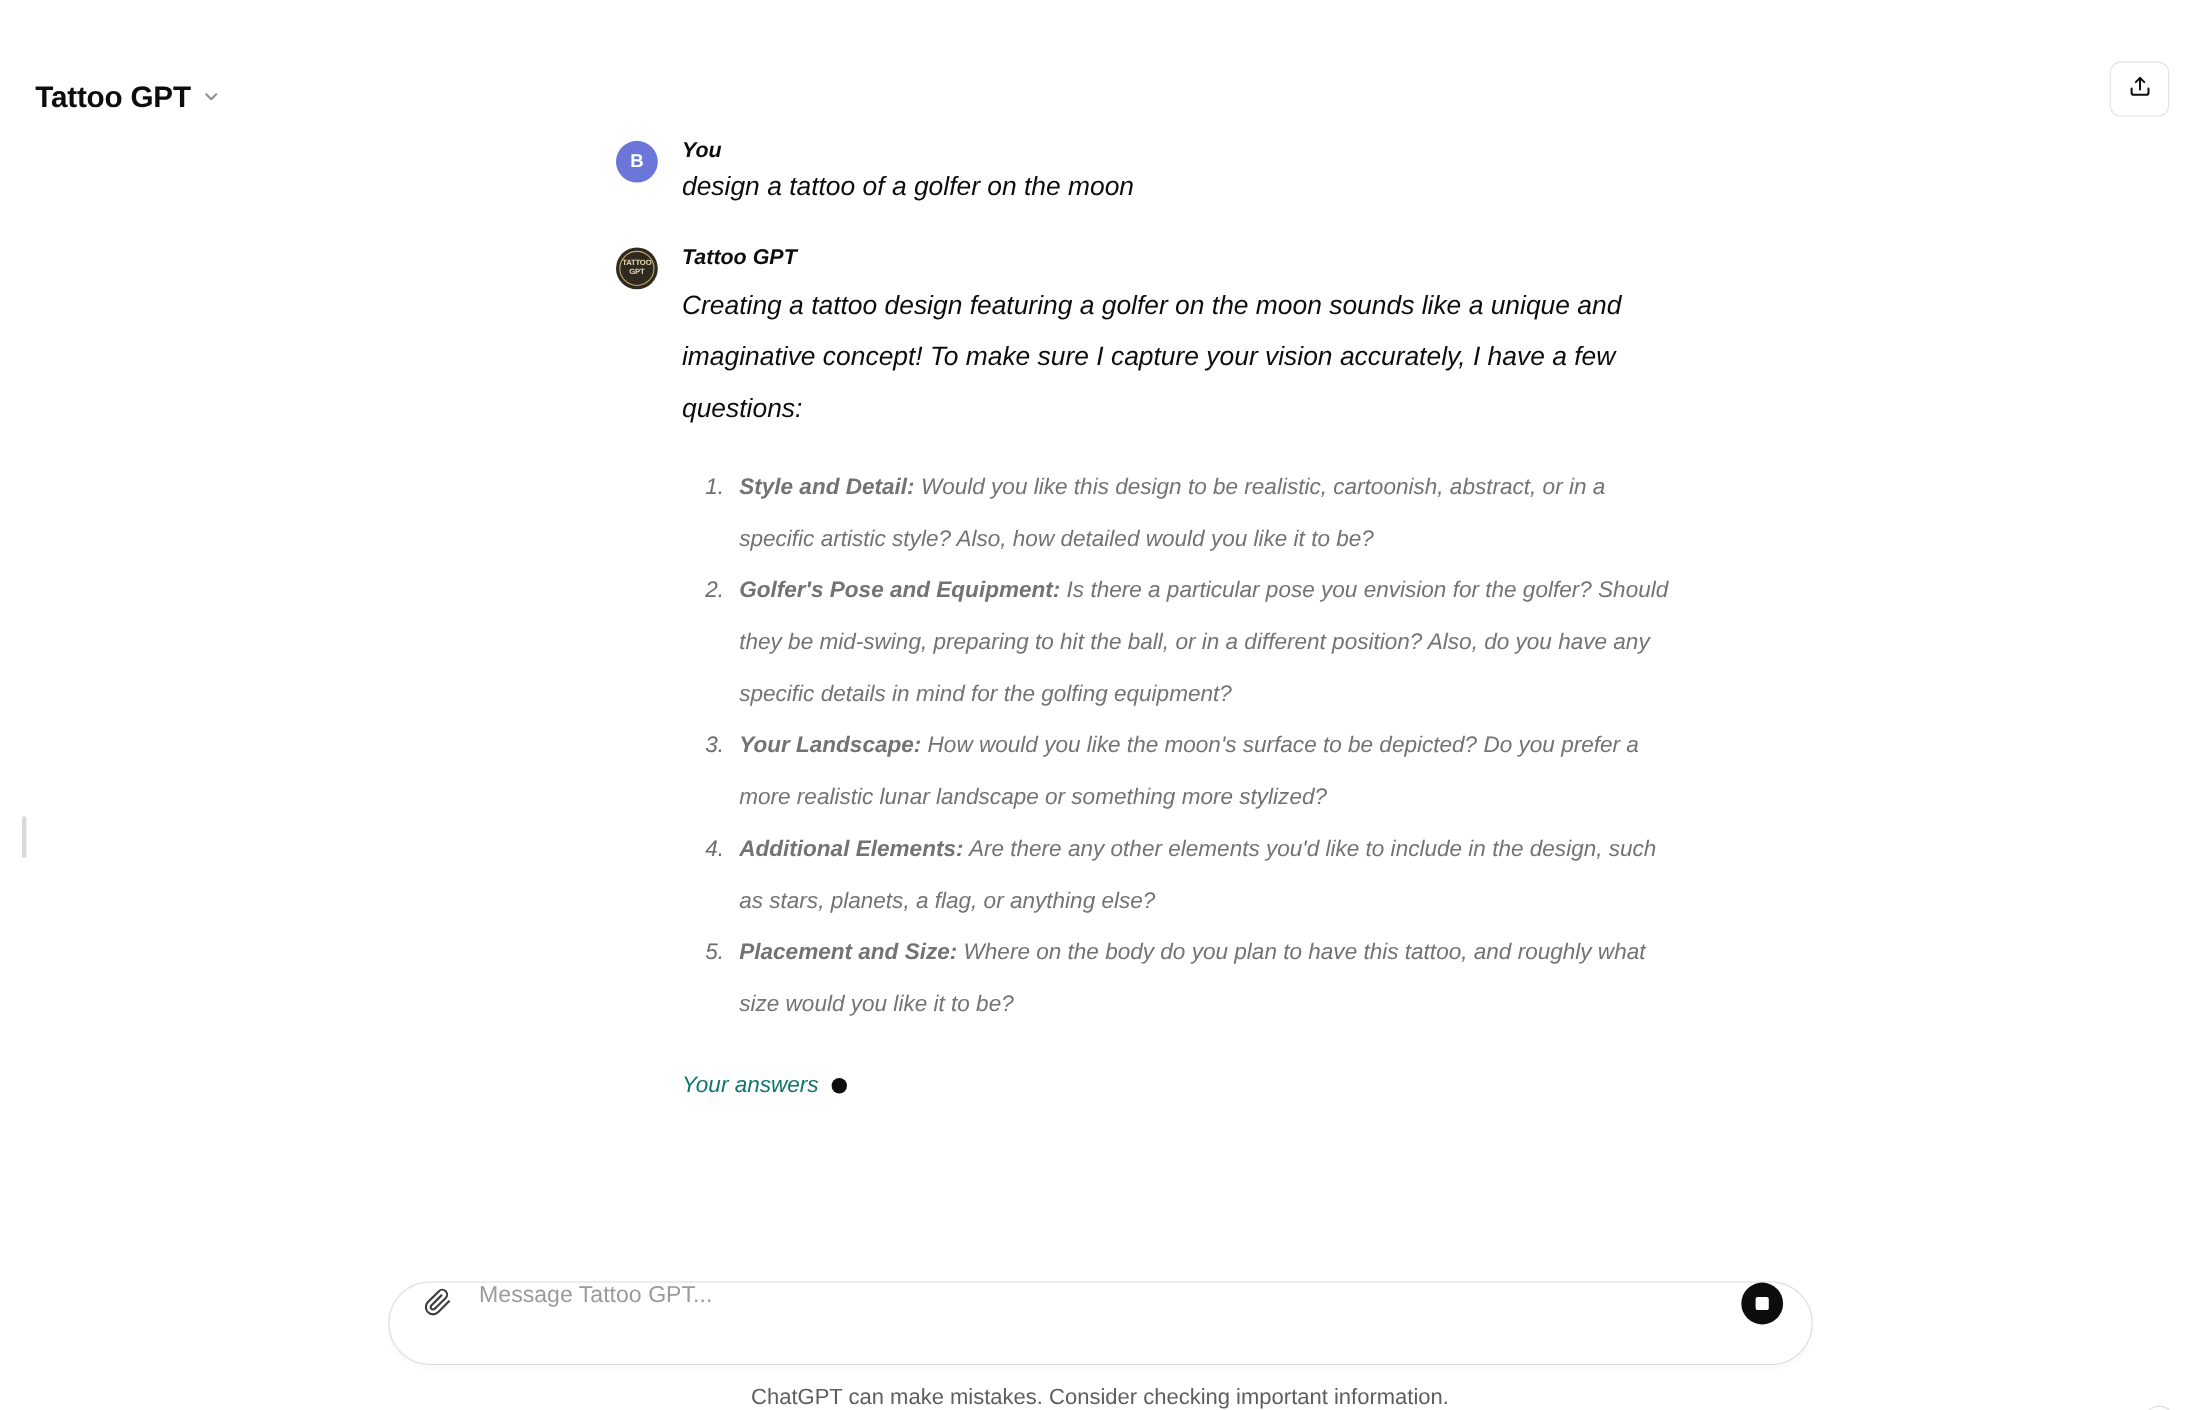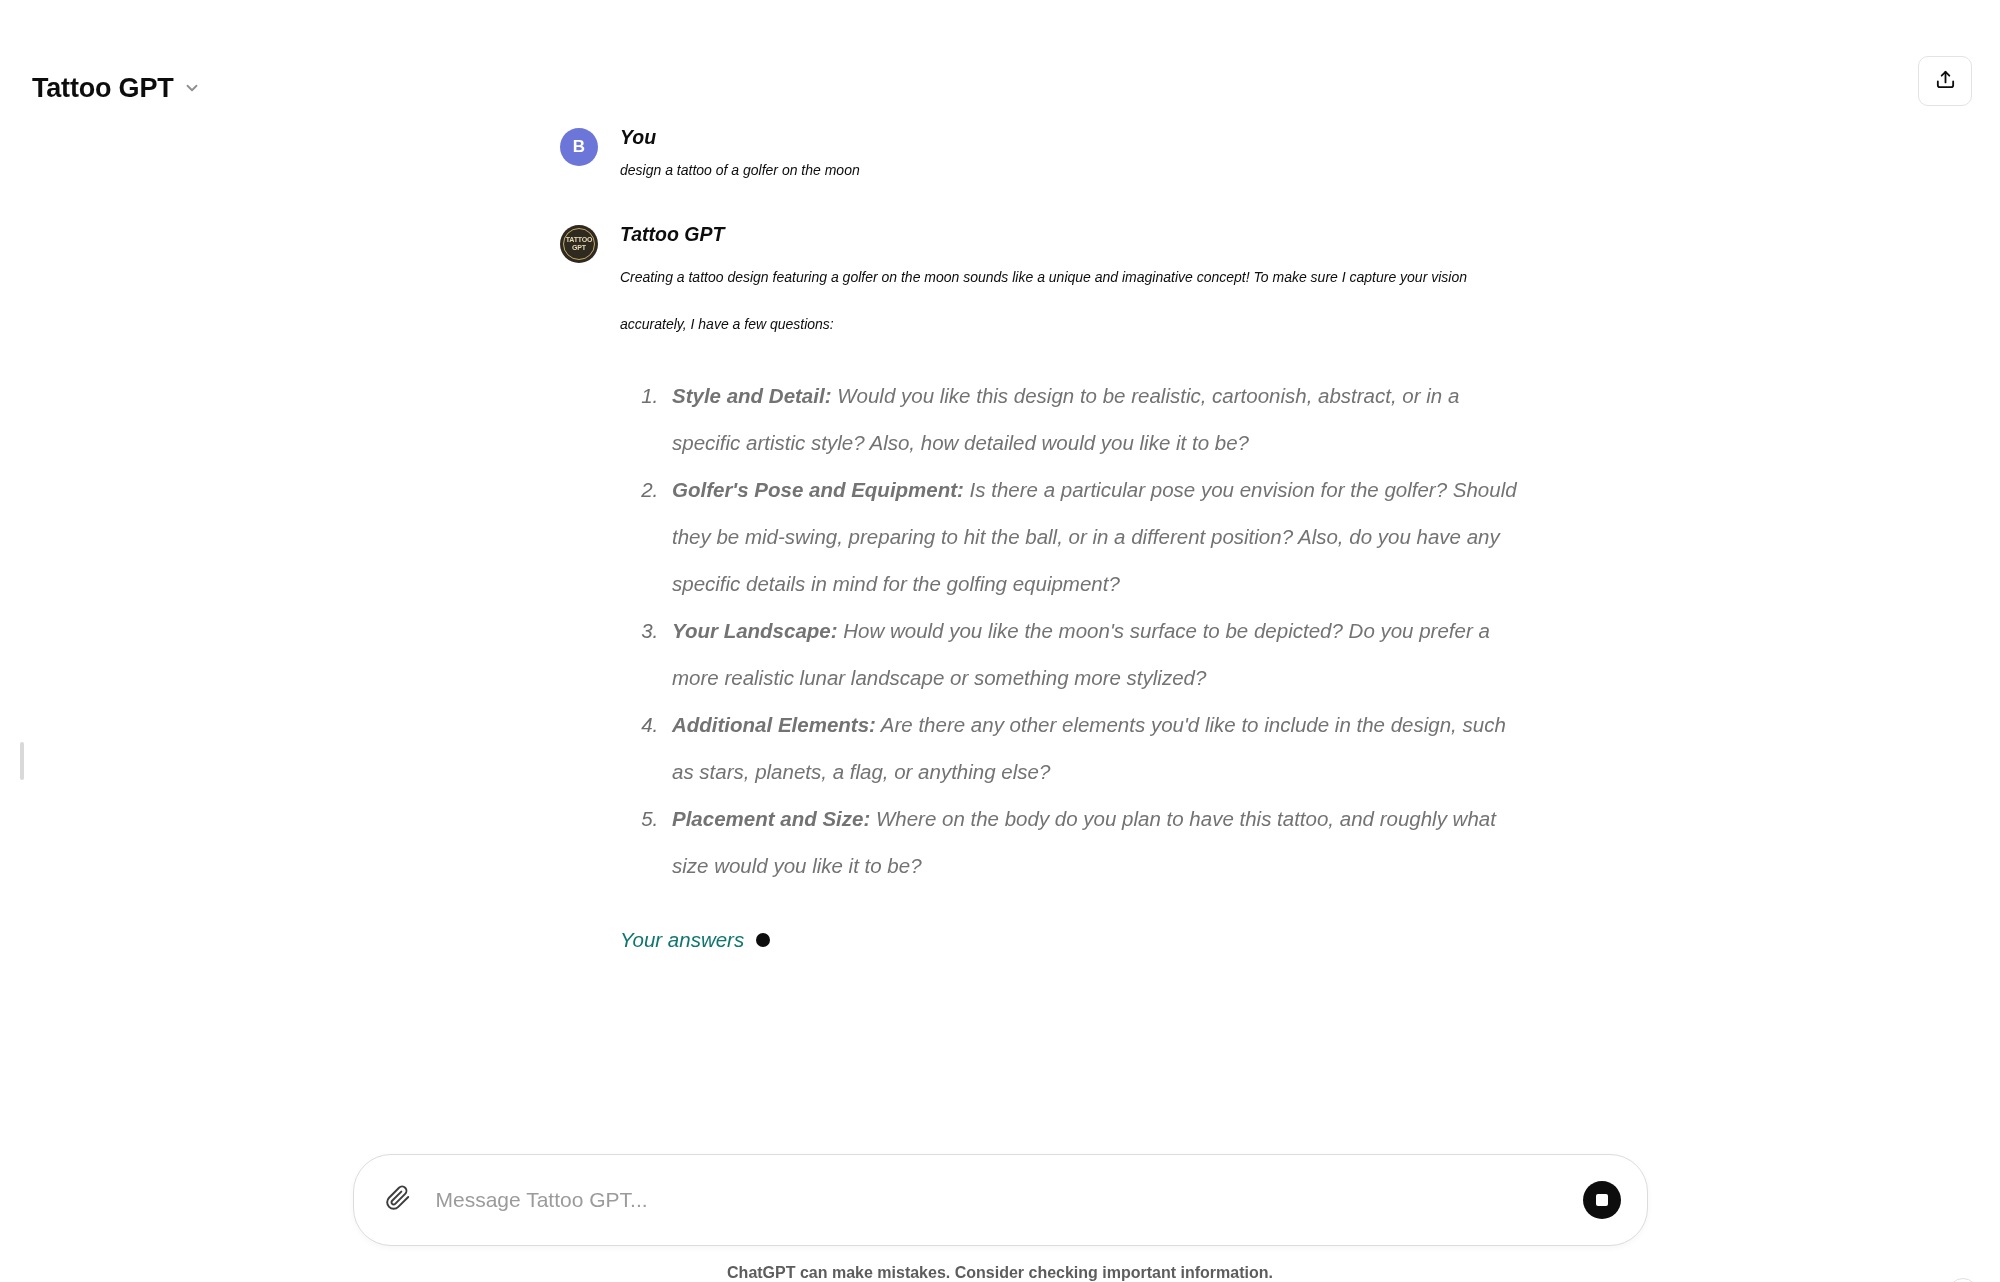--- a/index.html
+++ b/index.html
@@ -124,21 +124,21 @@
 
   .msg-body { flex: 1 1 auto; min-width: 0; padding-top: 2px; font-style: italic; }
   .author {
     font-size: 19.5px;
     font-weight: 700;
     color: #0d0d0d;
     margin-bottom: 7px;
     line-height: 26px;
   }
   .para {
-    font-size: 14px;
+    font-size: 24px;
     line-height: 47px;
     color: #0d0d0d;
   }
   .para.tight { line-height: 26px; }
 
   ol.qlist {
     margin: 24px 0 0 0;
     padding-left: 44px;
     font-size: 20.5px;
     line-height: 47px;
@@ -181,26 +181,26 @@
     position: absolute;
     left: 0;
     bottom: 44px;
     width: 2000px;
     display: flex;
     flex-direction: column;
     align-items: center;
   }
   .composer {
     width: 1295px;
-    height: 92px;
+    height: 76px;
     border: 1px solid #dcdcdc;
     border-radius: 38px;
     background: #ffffff;
     display: flex;
-    align-items: center;
+    align-items: flex-start;
     padding: 0 26px 0 24px;
     box-shadow: 0 2px 6px rgba(0,0,0,0.04);
   }
   .clip-btn {
     width: 40px; height: 40px;
     display: flex; align-items: center; justify-content: center;
     cursor: pointer; color: #3d3d3d;
     flex: 0 0 40px;
   }
   .clip-btn svg { width: 26px; height: 26px; }
@@ -222,22 +222,22 @@
     display: flex; align-items: center; justify-content: center;
     cursor: pointer;
     flex: 0 0 38px;
   }
   .stop-btn .sq {
     width: 12px; height: 12px; border-radius: 2px; background: #ffffff;
   }
 
   .disclaimer {
     margin-top: 18px;
-    font-size: 16px;
-    font-weight: 700;
+    font-size: 20px;
+    font-weight: 400;
     color: #5d5d5d;
     text-align: center;
   }
 
   .help-btn {
     position: absolute;
     right: 22px;
     bottom: 18px;
     width: 30px; height: 30px;
     border-radius: 50%;

